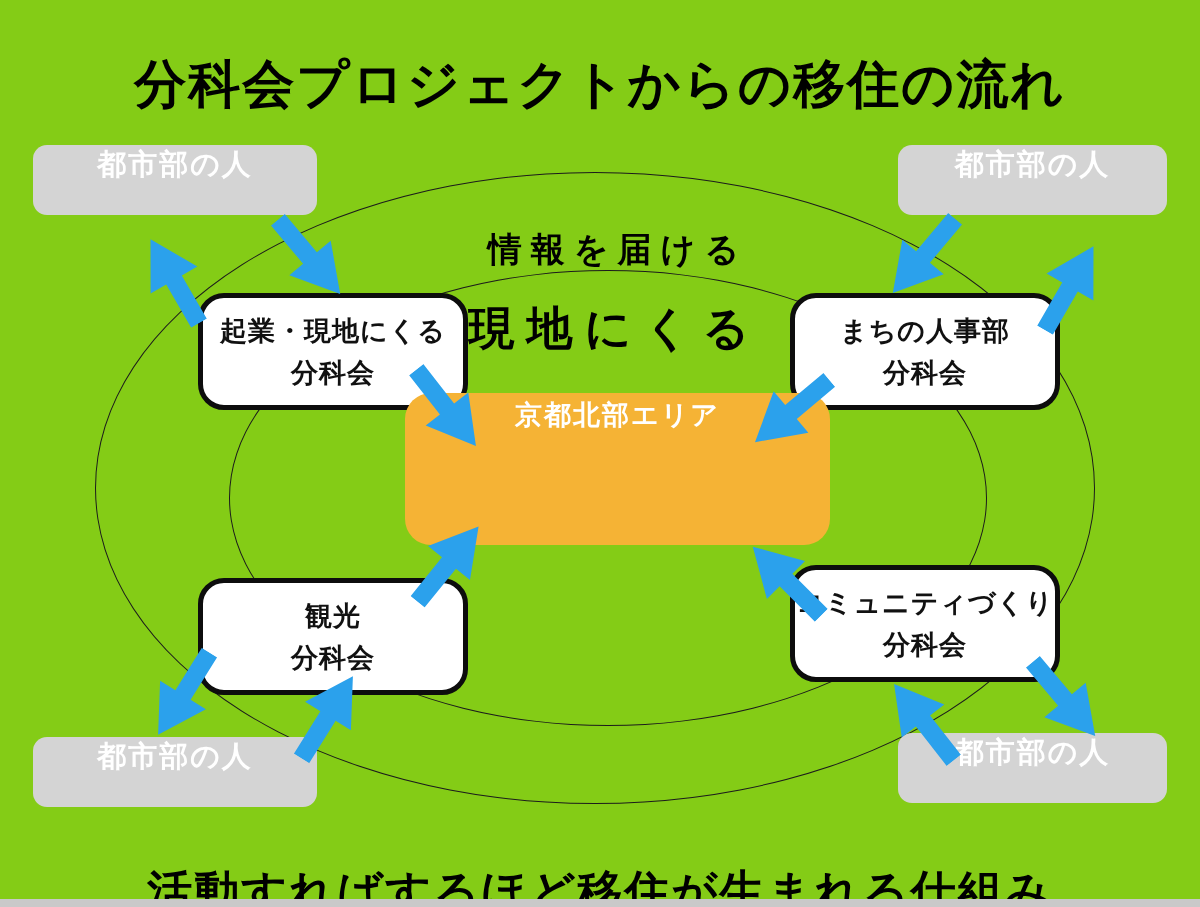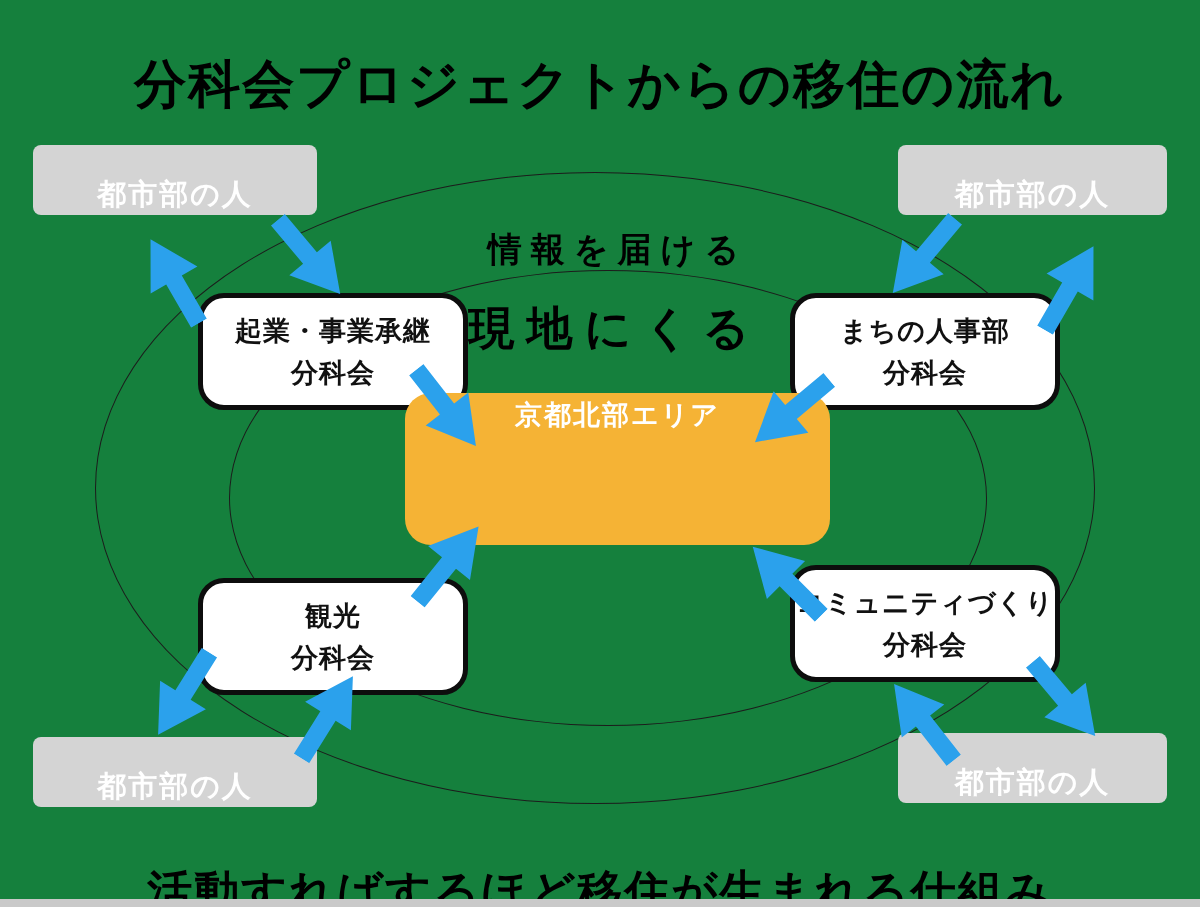--- a/index.html
+++ b/index.html
@@ -3,35 +3,35 @@
 <meta charset="utf-8">
 <style>
   :root{
     --blue:#2BA1EC;
     --orange:#F5B335;
     --gray:#D4D4D4;
     --ink:#0d0d0d;
   }
   html,body{margin:0;padding:0;background:#fff;}
   body{font-family:"DejaVu Sans","Liberation Sans",sans-serif;}
-  .stage{position:relative;width:1200px;height:907px;background:#15803d;overflow:hidden;}
+  .stage{position:relative;width:1200px;height:907px;background:#84cc16;overflow:hidden;}
 
   .title{position:absolute;left:0;right:0;top:50px;text-align:center;
          font-size:52px;font-weight:bold;letter-spacing:2px;color:#000;}
 
   .ellipse{position:absolute;border:1.7px solid #1c1c1c;border-radius:50%;background:transparent;z-index:1;}
   .ellipse.outer{left:95px;top:172px;width:998px;height:630px;}
   .ellipse.inner{left:229px;top:270px;width:756px;height:454px;}
 
   .ring-label{position:absolute;transform:translateX(-50%);font-weight:bold;color:#000;white-space:nowrap;z-index:2;}
   .ring-label.outer{left:618px;top:200px;font-size:34px;letter-spacing:9px;margin-top:27px;}
   .ring-label.inner{left:615px;top:298px;font-size:46px;letter-spacing:12px;text-align:right;}
 
-  .gray-box{position:absolute;height:70px;background:var(--gray);border-radius:8px;
-            display:flex;align-items:flex-end;justify-content:center;
+  .gray-box{position:absolute;height:70px;background:var(--gray);border-radius:14px;
+            display:flex;align-items:flex-start;justify-content:center;
             color:#ffffff;font-size:29px;font-weight:bold;letter-spacing:2px;z-index:2;}
   .gray-box.tl{left:33px;top:145px;width:284px;}
   .gray-box.tr{left:898px;top:145px;width:269px;}
   .gray-box.bl{left:33px;top:737px;width:284px;}
   .gray-box.br{left:898px;top:733px;width:269px;}
 
   .white-box{position:absolute;width:270px;height:117px;background:#fff;
              border:5.5px solid var(--ink);border-radius:26px;box-sizing:border-box;
              display:flex;flex-direction:column;align-items:center;justify-content:center;
              font-size:27px;font-weight:bold;color:#111;line-height:1.55;letter-spacing:1px;
@@ -76,21 +76,21 @@
     <span>都市部の人</span>
   </div>
   <div class="gray-box bl">
     <span>都市部の人</span>
   </div>
   <div class="gray-box br">
     <span>都市部の人</span>
   </div>
 
   <div class="white-box ent">
-    <span>起業・事業承継</span>
+    <span>起業・現地にくる</span>
     <span>分科会</span>
   </div>
   <div class="white-box hr">
     <span>まちの人事部</span>
     <span>分科会</span>
   </div>
   <div class="white-box tour">
     <span>観光</span>
     <span>分科会</span>
   </div>

